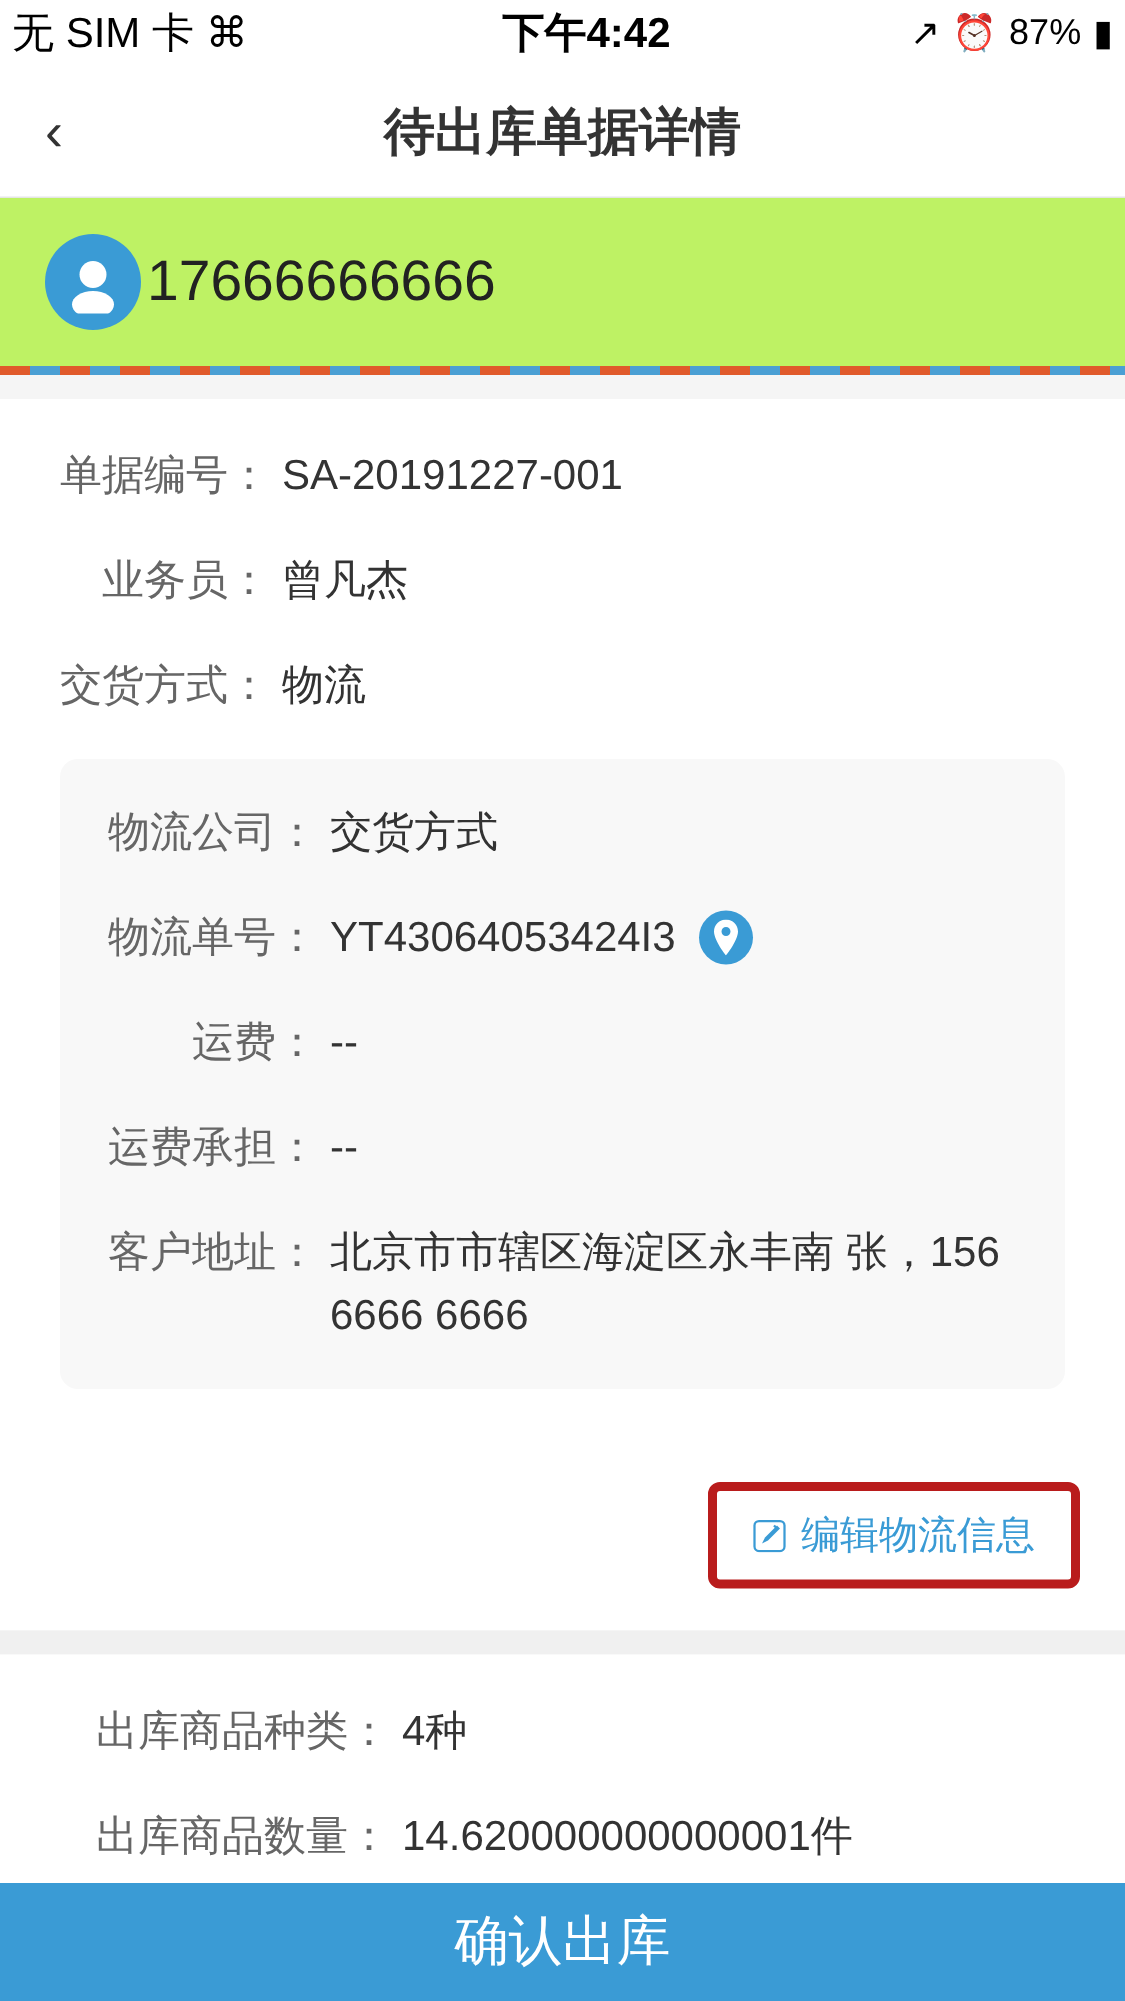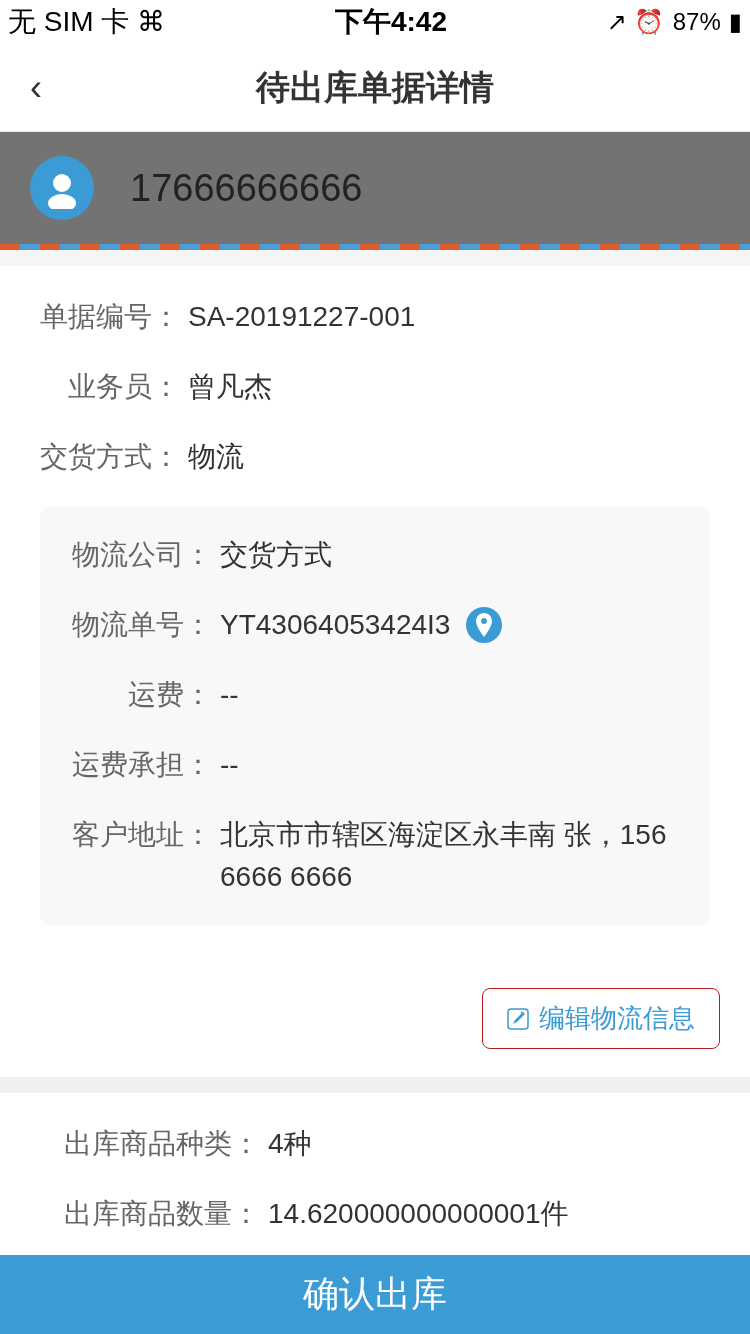--- a/index.html
+++ b/index.html
@@ -76,25 +76,25 @@
         90deg,
         #e05a2b 0px,
         #e05a2b 20px,
         #4a9fd4 20px,
         #4a9fd4 40px
       );
     }
 
     
     .customer-header {
-      background: #737373;
+      background: #bef264;
       padding: 24px 30px;
       display: flex;
       align-items: center;
-      gap: 36px;
+      gap: 4px;
     }
     .avatar {
       width: 64px;
       height: 64px;
       border-radius: 50%;
       background: #3a9bd5;
       display: flex;
       align-items: center;
       justify-content: center;
       flex-shrink: 0;
@@ -165,21 +165,21 @@
 
     
     .edit-btn {
       display: flex;
       align-items: center;
       justify-content: flex-end;
       padding: 16px 30px 28px;
       background: #fff;
     }
     .btn-edit-logistics {
-      border: 1px solid #b91c1c;
+      border: 6px solid #b91c1c;
       border-radius: 8px;
       padding: 12px 24px;
       color: #3a9bd5;
       font-size: 26px;
       display: flex;
       align-items: center;
       gap: 10px;
       background: #fff;
       cursor: pointer;
     }

